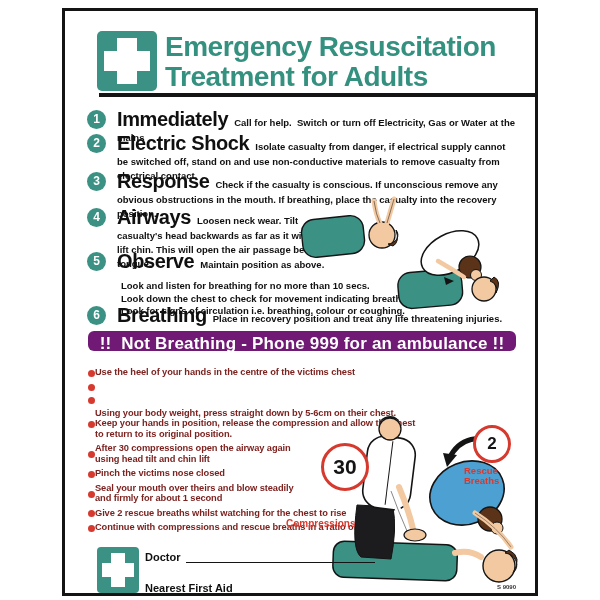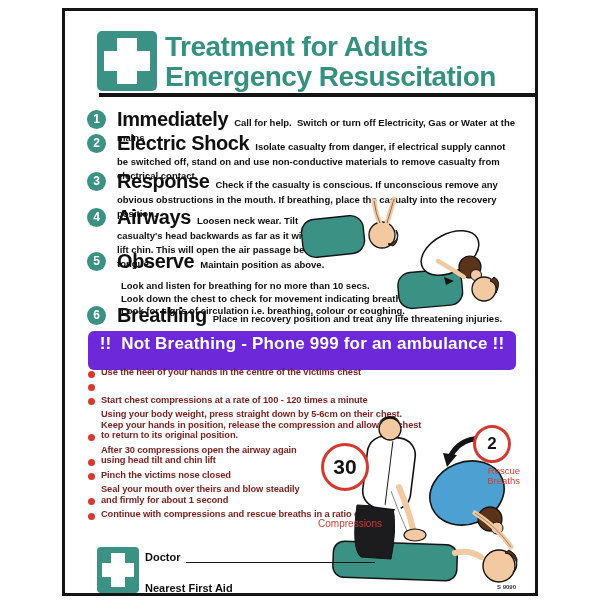--- a/index.html
+++ b/index.html
@@ -18,60 +18,60 @@
 
   
   .step{left:22px;width:432px}
   .snum{position:absolute;left:0;top:1px;width:19px;height:19px;border-radius:50%;background:#3b9184;color:#fff;font-size:12px;font-weight:bold;text-align:center;line-height:19px}
   .scontent{margin-left:30px;line-height:12px}
   .shead{font-size:20px;font-weight:bold;color:#101010;letter-spacing:-.4px;line-height:21px}
   .sdesc{font-size:9.5px;font-weight:bold;color:#101010;margin-left:6px;white-space:pre-wrap}
   .s5lines{margin-left:34px;font-size:9.5px;font-weight:bold;color:#101010;line-height:12.5px;margin-top:8px}
 
   
-  .banner{left:23px;top:320px;width:428px;height:39px;background:#6d28d9;border-radius:6px;color:#fff;
+  .banner{left:23px;top:320px;width:428px;height:20px;background:#701a75;border-radius:6px;color:#fff;
           font-size:17px;font-weight:bold;text-align:center;line-height:26px;white-space:pre;letter-spacing:.2px}
 
   
   .bullets{left:23px;top:356px;width:450px}
-  .bullet{display:flex;gap:6px;margin-bottom:4px;align-items:flex-end}
+  .bullet{display:flex;margin-bottom:4px;align-items:center}
   .bdot{flex:0 0 auto;width:7px;height:7px;border-radius:50%;background:#d63a2f;margin-top:2px}
   .btext{font-size:9.3px;font-weight:bold;color:#7c2320;line-height:10.5px;letter-spacing:-.1px}
   .bullet:nth-child(4) .btext{max-width:322px}
   .bullet:nth-child(5) .btext{max-width:210px}
   .bullet:nth-child(7) .btext{max-width:215px}
 
   
   .badge{border:3px solid #d63a2f;border-radius:50%;background:#fff;color:#141414;font-weight:bold;
          display:flex;align-items:center;justify-content:center;z-index:5}
   .badge30{left:256px;top:432px;width:48px;height:48px;font-size:21px}
   .badge2{left:408px;top:414px;width:38px;height:38px;font-size:17px}
-  .blabel{color:#d63a2f;font-weight:normal;text-align:right;z-index:5}
+  .blabel{color:#d63a2f;font-weight:bold;text-align:left;z-index:5}
   .lbl30{left:221px;top:507px;width:96px;font-size:10px}
   .lbl2{left:399px;top:455px;width:56px;font-size:9.5px;line-height:10px}
 
   
   .fcross{left:32px;top:536px;width:42px;height:46px;border-radius:4px}
   .contacts{left:80px;top:538px;width:230px}
   .crow{display:flex;align-items:flex-end;height:14px;margin-bottom:17px}
   .clabel{font-size:11px;font-weight:bold;color:#101010;white-space:nowrap}
   .cline{flex:1;border-bottom:1.5px solid #141414;margin-left:6px;height:9px}
   .pcode{left:432px;top:573px;font-size:6px;font-weight:bold;color:#333}
 
   svg{position:absolute;overflow:visible}
 </style>
 </head>
 <body>
 
 <div class="poster">
 
   <div class="abs cross hcross"></div>
   <div class="abs title">
+    <div>Emergency Resuscitation</div>
     <div>Treatment for Adults</div>
-    <div>Emergency Resuscitation</div>
   </div>
   <div class="abs hrule"></div>
 
   <div class="abs step" style="top:98px">
     <div class="snum">1</div>
     <div class="scontent"><span class="shead">Immediately</span><span class="sdesc">Call for help.  Switch or turn off Electricity, Gas or Water at the mains</span></div>
   </div>
 
   <div class="abs step" style="top:122px">
     <div class="snum">2</div>
@@ -131,37 +131,40 @@
   <div class="abs bullets">
     <div class="bullet">
         <span class="bdot"></span>
         <span class="btext">Use the heel of your hands in the centre of the victims chest</span>
       </div>
     <div class="bullet">
         <span class="bdot"></span>
       </div>
     <div class="bullet">
         <span class="bdot"></span>
-        <span class="btext">Start chest compressions at a rate of 100 - 120 times a minute</span>
       </div>
     <div class="bullet">
         <span class="bdot"></span>
         <span class="btext">Using your body weight, press straight down by 5-6cm on their chest. Keep your hands in position, release the compression and allow the chest to return to its original position.</span>
       </div>
     <div class="bullet">
         <span class="bdot"></span>
         <span class="btext">After 30 compressions open the airway again using head tilt and chin lift</span>
       </div>
     <div class="bullet">
         <span class="bdot"></span>
         <span class="btext">Pinch the victims nose closed</span>
       </div>
     <div class="bullet">
         <span class="bdot"></span>
         <span class="btext">Seal your mouth over theirs and blow steadily and firmly for about 1 second</span>
+      </div>
+    <div class="bullet">
+        <span class="bdot"></span>
+        <span class="btext">Give 2 rescue breaths whilst watching for the chest to rise</span>
       </div>
     <div class="bullet">
         <span class="bdot"></span>
         <span class="btext">Continue with compressions and rescue breaths in a ratio of 30:2</span>
       </div>
   </div>
 
   <svg class="abs" style="left:272px;top:402px" width="202" height="182" viewBox="0 0 202 182">
 
     <g transform="rotate(2 60 150)">

